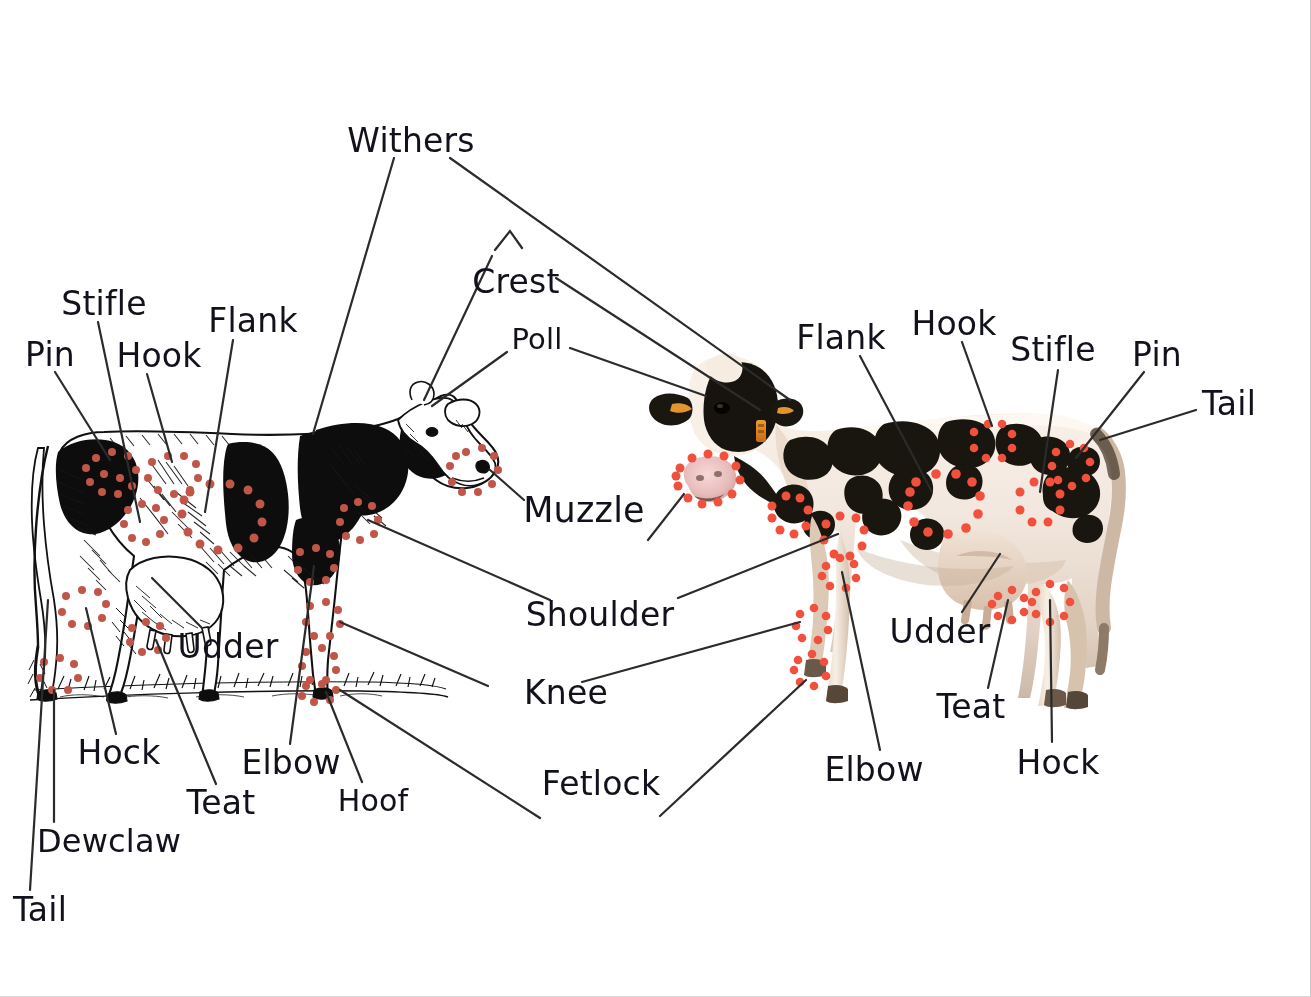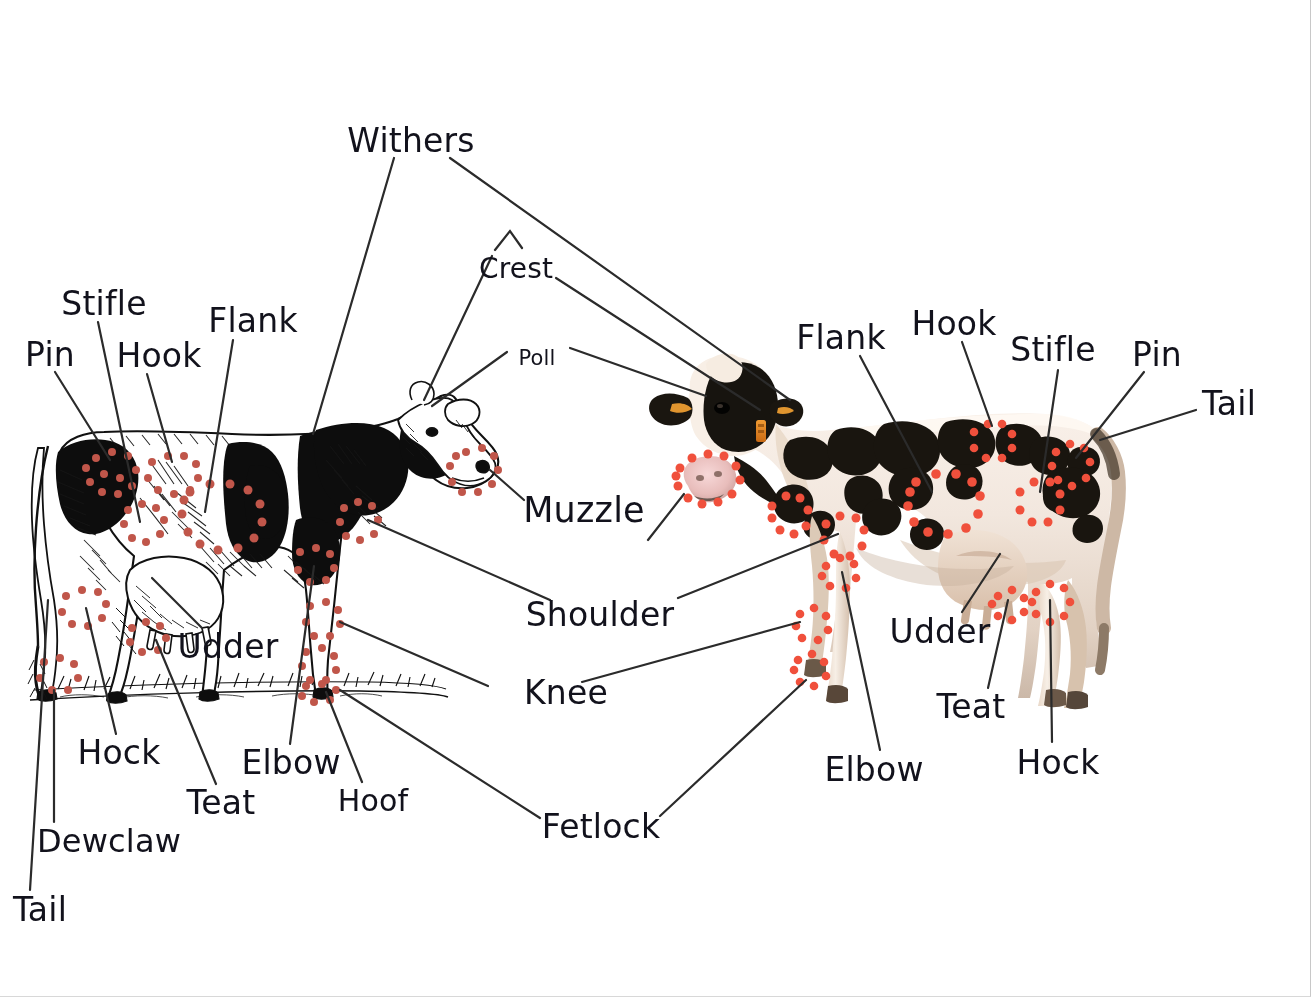--- a/index.html
+++ b/index.html
@@ -769,26 +769,26 @@
     <path d="M1144 372 L1076 458"></path>
     <path d="M1196 410 L1100 440"></path>
     <path d="M962 612 L1000 554"></path>
     <path d="M988 688 L1008 600"></path>
     <path d="M880 750 L842 572"></path>
     <path d="M1052 742 L1050 600"></path>
   </g>
 </svg>
 
 <div class="lbl" style="left:411px;top:140px;font-size:33px">Withers</div>
-<div class="lbl" style="left:516px;top:269px;font-size:28px">Crest</div>
-<div class="lbl" style="left:537px;top:358px;font-size:21px">Poll</div>
+<div class="lbl" style="left:516px;top:281px;font-size:33px">Crest</div>
+<div class="lbl" style="left:537px;top:339px;font-size:29px">Poll</div>
 <div class="lbl" style="left:584px;top:510px;font-size:35px">Muzzle</div>
 <div class="lbl" style="left:600px;top:614px;font-size:33px">Shoulder</div>
 <div class="lbl" style="left:566px;top:692px;font-size:33px">Knee</div>
-<div class="lbl" style="left:601px;top:826px;font-size:33px">Fetlock</div>
+<div class="lbl" style="left:601px;top:783px;font-size:33px">Fetlock</div>
 
 <div class="lbl" style="left:50px;top:354px;font-size:33px">Pin</div>
 <div class="lbl" style="left:104px;top:303px;font-size:33px">Stifle</div>
 <div class="lbl" style="left:159px;top:355px;font-size:33px">Hook</div>
 <div class="lbl" style="left:253px;top:320px;font-size:33px">Flank</div>
 <div class="lbl" style="left:228px;top:646px;font-size:33px">Udder</div>
 <div class="lbl" style="left:119px;top:752px;font-size:33px">Hock</div>
 <div class="lbl" style="left:221px;top:802px;font-size:33px">Teat</div>
 <div class="lbl" style="left:291px;top:762px;font-size:33px">Elbow</div>
 <div class="lbl" style="left:373px;top:801px;font-size:30px">Hoof</div>

